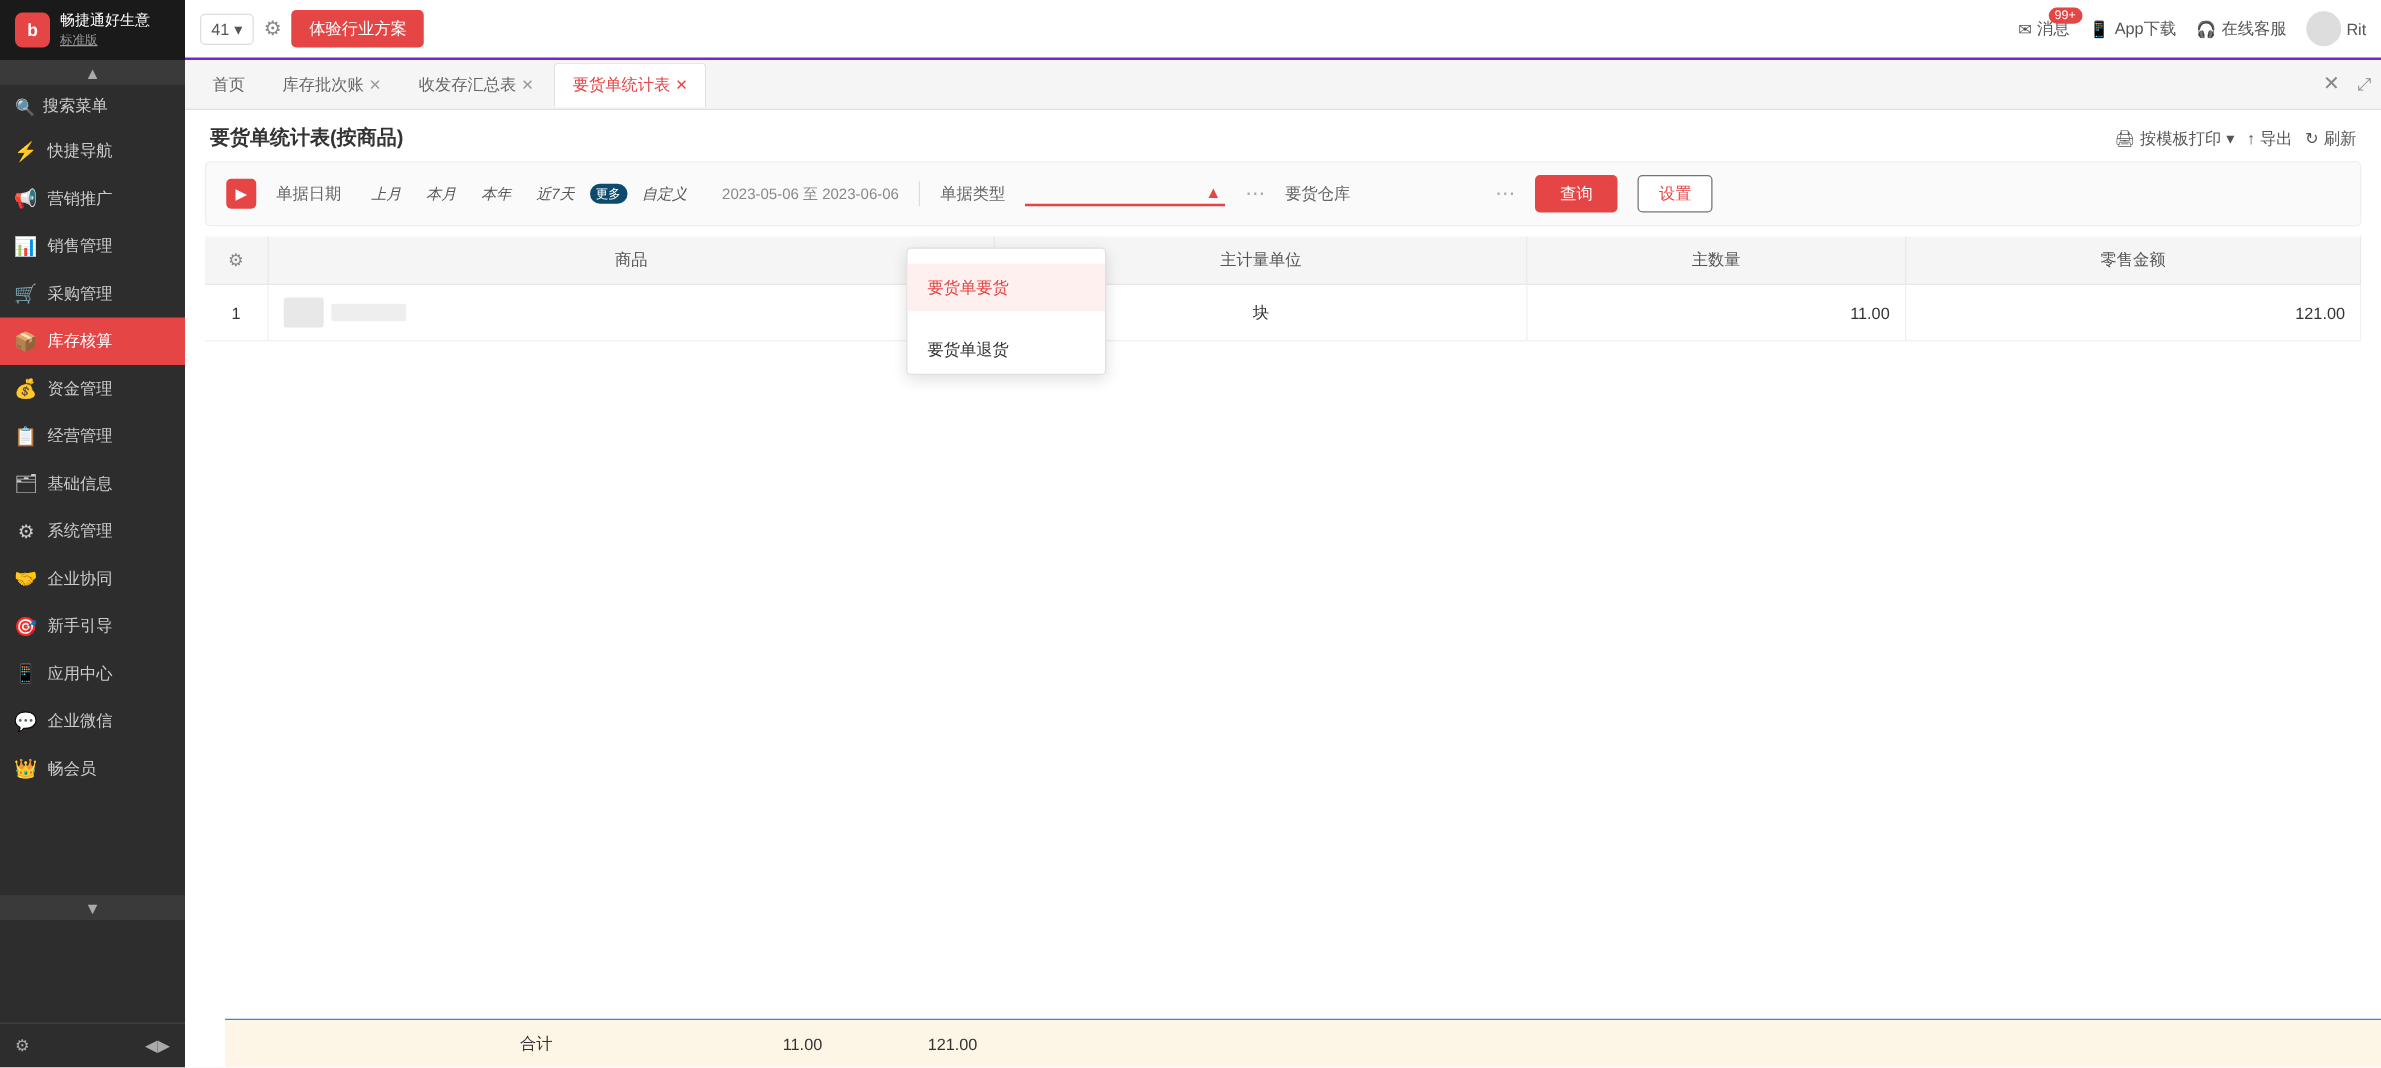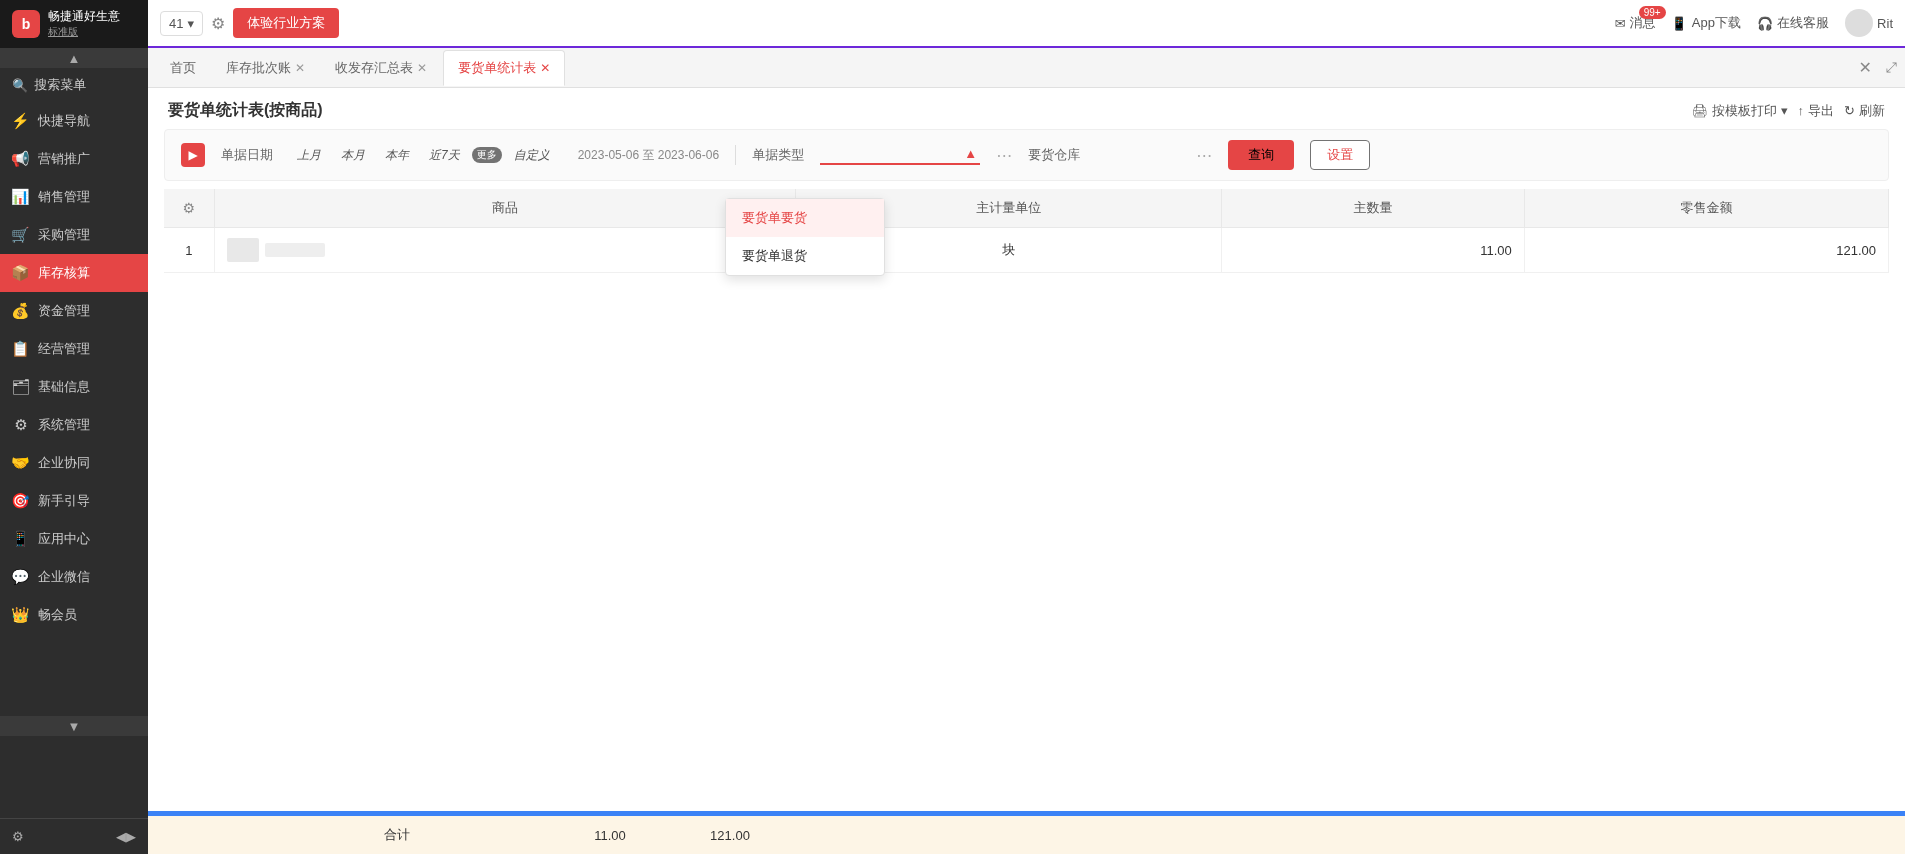--- a/index.html
+++ b/index.html
@@ -167,57 +167,57 @@
       display: flex; align-items: center; justify-content: center; cursor: pointer; color: #fff; font-size: 12px;
     }
     .filter-label { color: #666; font-size: 13px; white-space: nowrap; }
     .date-shortcuts {
       display: flex; align-items: center; gap: 4px;
     }
     .date-btn {
       padding: 2px 8px; font-size: 12px; cursor: pointer; color: #555; border-radius: 3px; font-style: italic;
     }
     .date-badge {
-      background: #737373; color: #fff; font-size: 10px; border-radius: 10px; padding: 1px 5px;
+      background: #0c4a6e; color: #fff; font-size: 10px; border-radius: 10px; padding: 1px 5px;
     }
     .date-range-text { font-size: 12px; color: #888; margin-left: 4px; }
     .filter-divider { width: 1px; height: 20px; background: #ddd; }
     .filter-type-label { color: #666; font-size: 13px; }
     .filter-type-input {
       display: flex; align-items: center; gap: 4px; border-bottom: 2px solid #e54545; padding-bottom: 2px; min-width: 160px;
     }
     .filter-type-input input {
       border: none; outline: none; background: transparent; font-size: 13px; width: 120px;
     }
     .filter-more-btn { color: #aaa; cursor: pointer; font-size: 16px; }
     .warehouse-label { color: #666; font-size: 13px; }
     .warehouse-more { color: #aaa; cursor: pointer; font-size: 16px; margin-left: 100px; }
     .query-btn {
-      background: #e54545; color: #000000; border: none; border-radius: 4px;
+      background: #e54545; color: #ffffff; border: none; border-radius: 4px;
       padding: 6px 20px; cursor: pointer; font-size: 13px;
     }
     .settings-btn {
       border: 1px solid #737373; color: #e54545; background: #fff; border-radius: 4px;
       padding: 5px 16px; cursor: pointer; font-size: 13px;
     }
 
     
     .dropdown-overlay {
       position: absolute;
       background: #fff;
       border: 1px solid #e0e0e0;
       border-radius: 4px;
       box-shadow: 0 4px 12px rgba(0,0,0,0.12);
       z-index: 100;
       min-width: 160px;
       top: 68px;
       left: 560px;
     }
     .dropdown-item {
-      padding: 10px 16px; cursor: pointer; font-size: 13px; color: #333;
+      padding: 10px 16px; cursor: pointer; font-size: 13px; color: #333; margin-top: 12px;
     }
     .dropdown-item.selected { background: #fff0f0; color: #e54545; }
 
     
     .table-container {
       flex: 1;
       overflow: auto;
       margin: 0 16px;
     }
     table {
@@ -239,25 +239,26 @@
       padding: 10px 12px; text-align: center; color: #333;
       border-right: 1px solid #f0f0f0;
     }
     .td-right { text-align: right; }
     .product-cell { display: flex; align-items: center; gap: 6px; }
     .product-img { width: 32px; height: 24px; background: #e8e8e8; border-radius: 2px; }
 
     
     .table-footer {
       background: #fdf5e6;
-      border-top: 5px solid #3b82f6;
+      border-top: 1px solid #3b82f6;
       padding: 10px 16px;
       display: flex; align-items: center;
       font-size: 13px; color: #333;
       flex-shrink: 0;
+      margin-left: 32px;
     }
 
     
     .settings-icon { color: #888; cursor: pointer; font-size: 14px; }
 
     
     ::-webkit-scrollbar { width: 6px; height: 6px; }
     ::-webkit-scrollbar-track { background: #f1f1f1; }
     ::-webkit-scrollbar-thumb { background: #ccc; border-radius: 3px; }
   </style>

